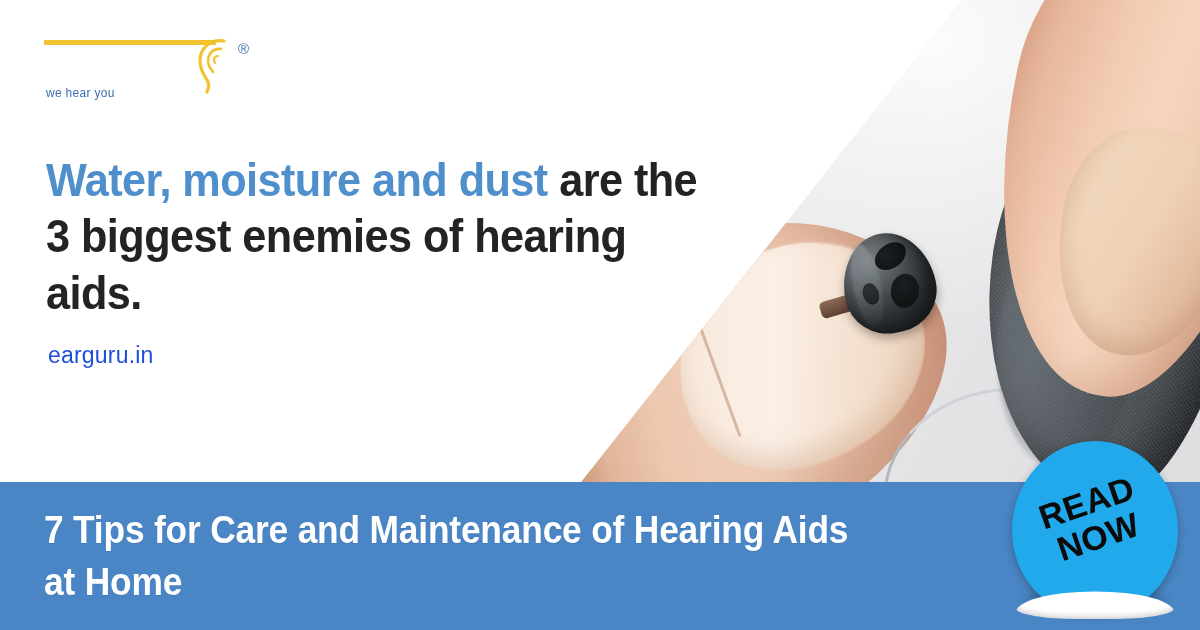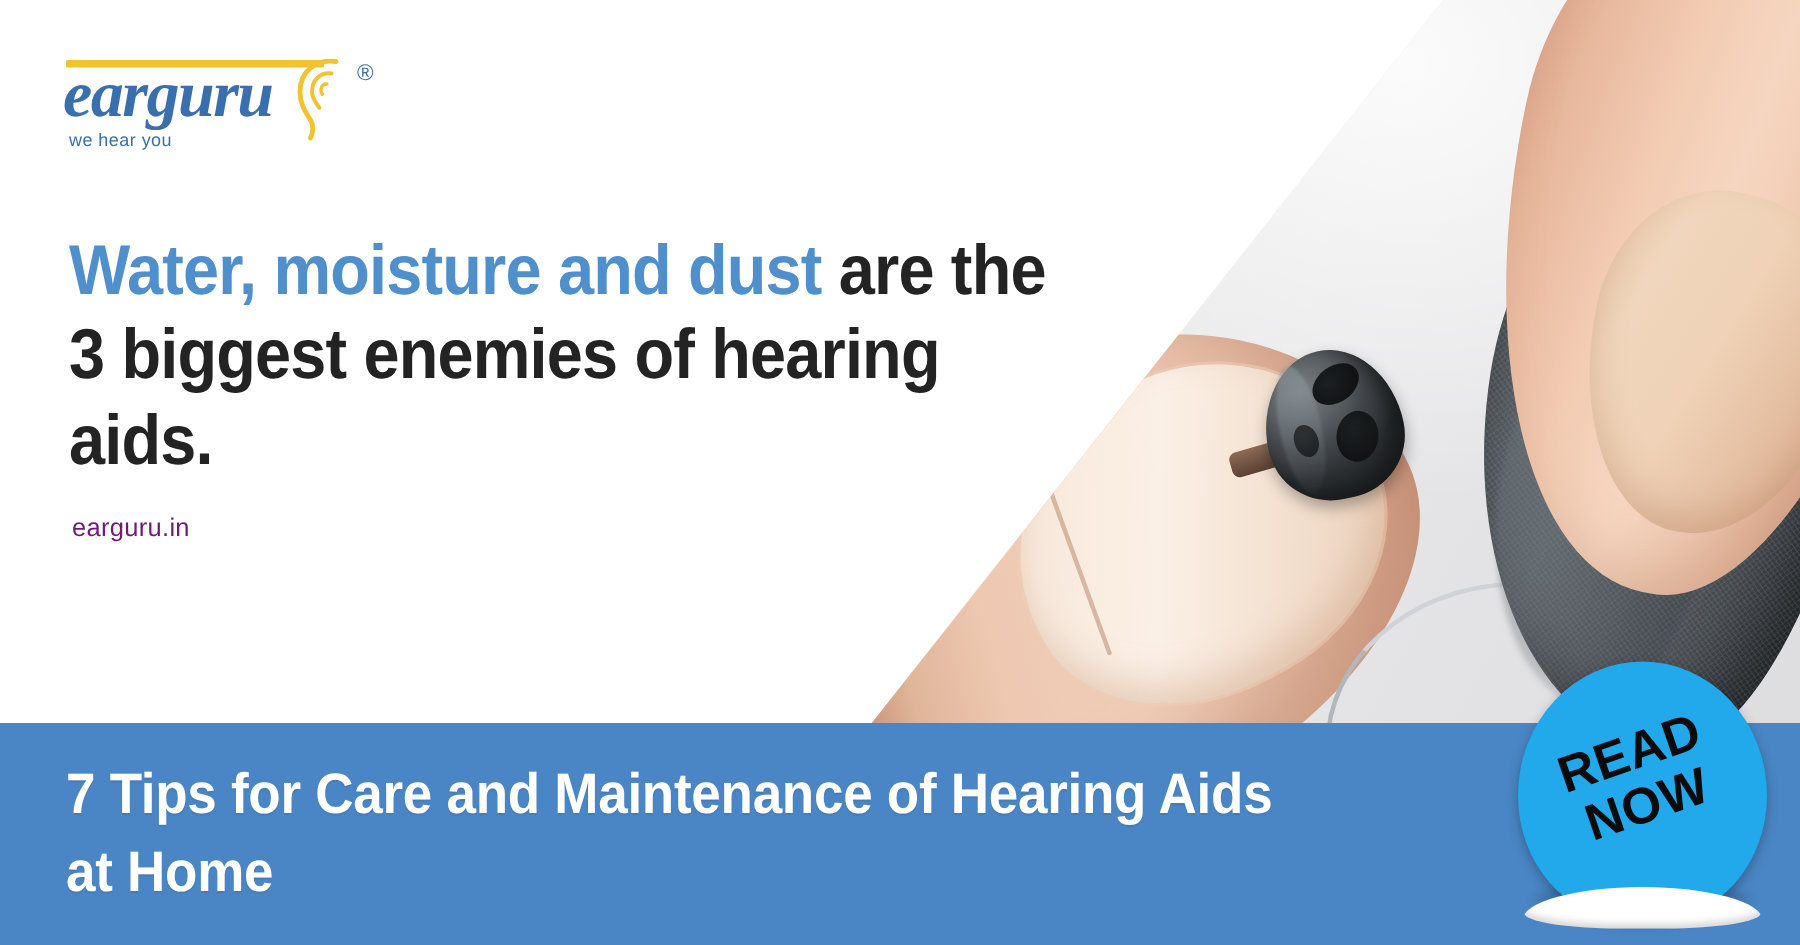--- a/index.html
+++ b/index.html
@@ -407,22 +407,22 @@
     transform: scaleX(0.92);
     transform-origin: left top;
   }
   .headline .accent { color: #4e8fcc; }
 
   .site-url {
     position: absolute;
     left: 48px;
     top: 342px;
     font-family: "Liberation Sans", "DejaVu Sans", sans-serif;
-    font-size: 17px;
-    color: #701a75;
+    font-size: 23px;
+    color: #1d4ed8;
     letter-spacing: 0.2px;
   }
 </style>
 </head>
 <body>
 
 <div class="banner">
 
   <div class="photo-panel">
     <div class="photo-bg"></div>
@@ -464,21 +464,20 @@
     <div class="read-now-body"></div>
     <div class="read-now-peel"></div>
     <div class="read-now-label">
       <span>READ</span>
       <span>NOW</span>
     </div>
   </div>
 
   <div class="logo">
     <div class="logo-rule"></div>
-    <div class="logo-word">earguru</div>
     <div class="logo-ear">
       <svg viewBox="0 0 44 58" width="44" height="58" aria-hidden="true">
         <path d="M30 5 C16 3 6 12 6 25 C6 34 10 39 13 44 C15 47 15 52 13 56" fill="none" stroke="#f2c230" stroke-width="3.2" stroke-linecap="round"></path>
         <path d="M27 13 C19 12 14 18 14 25 C14 30 17 33 19 36" fill="none" stroke="#f2c230" stroke-width="2.6" stroke-linecap="round"></path>
         <path d="M24 20 C20 20 19 24 21 27" fill="none" stroke="#f2c230" stroke-width="2.2" stroke-linecap="round"></path>
       </svg>
     </div>
     <div class="logo-reg">®</div>
     <div class="logo-tag">we hear you</div>
   </div>

